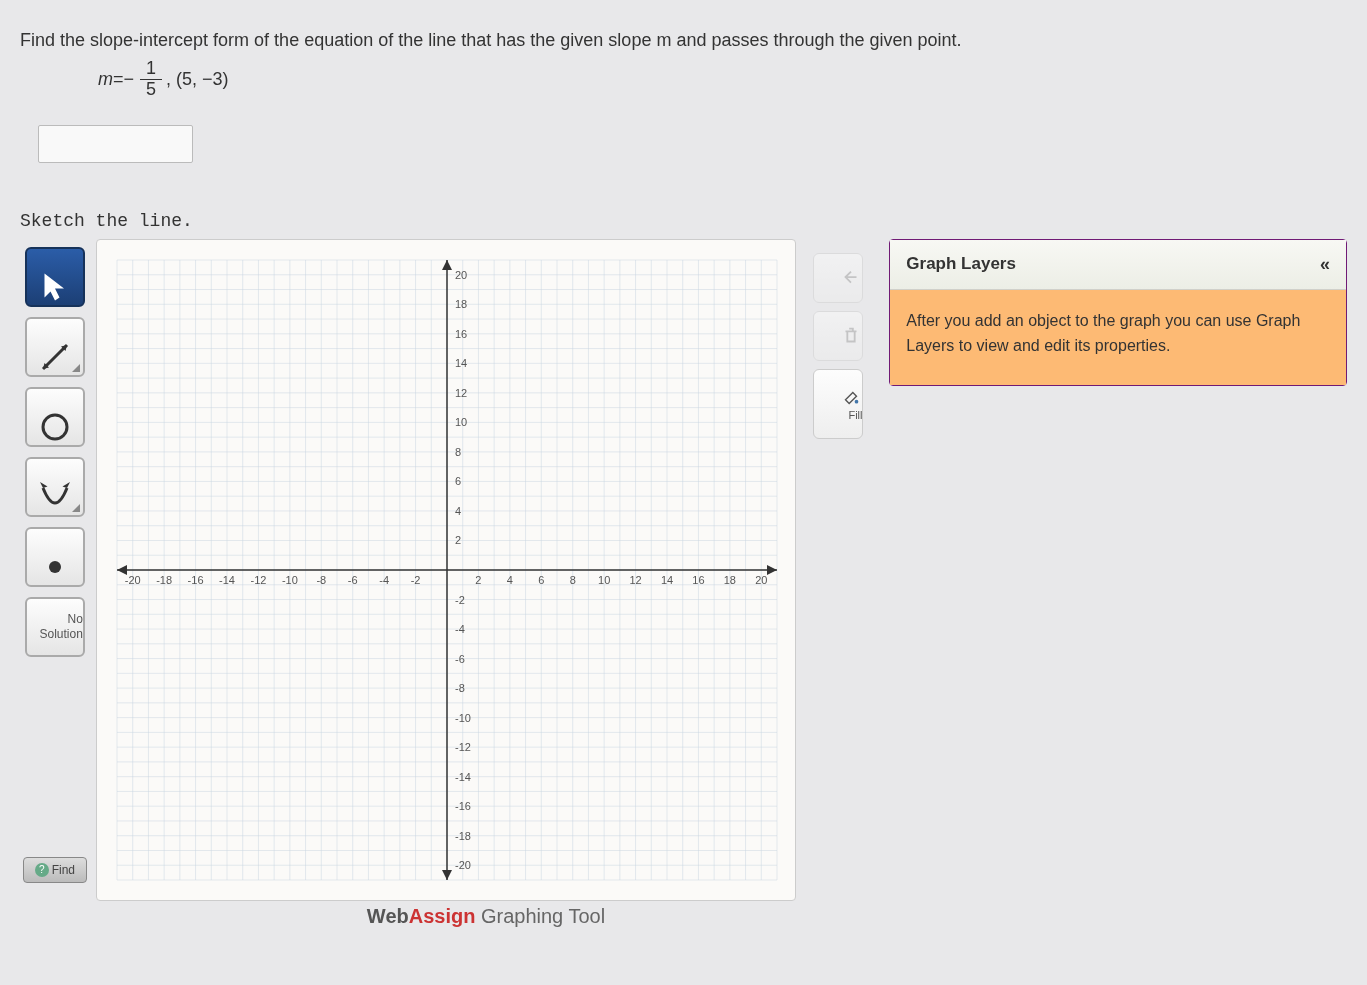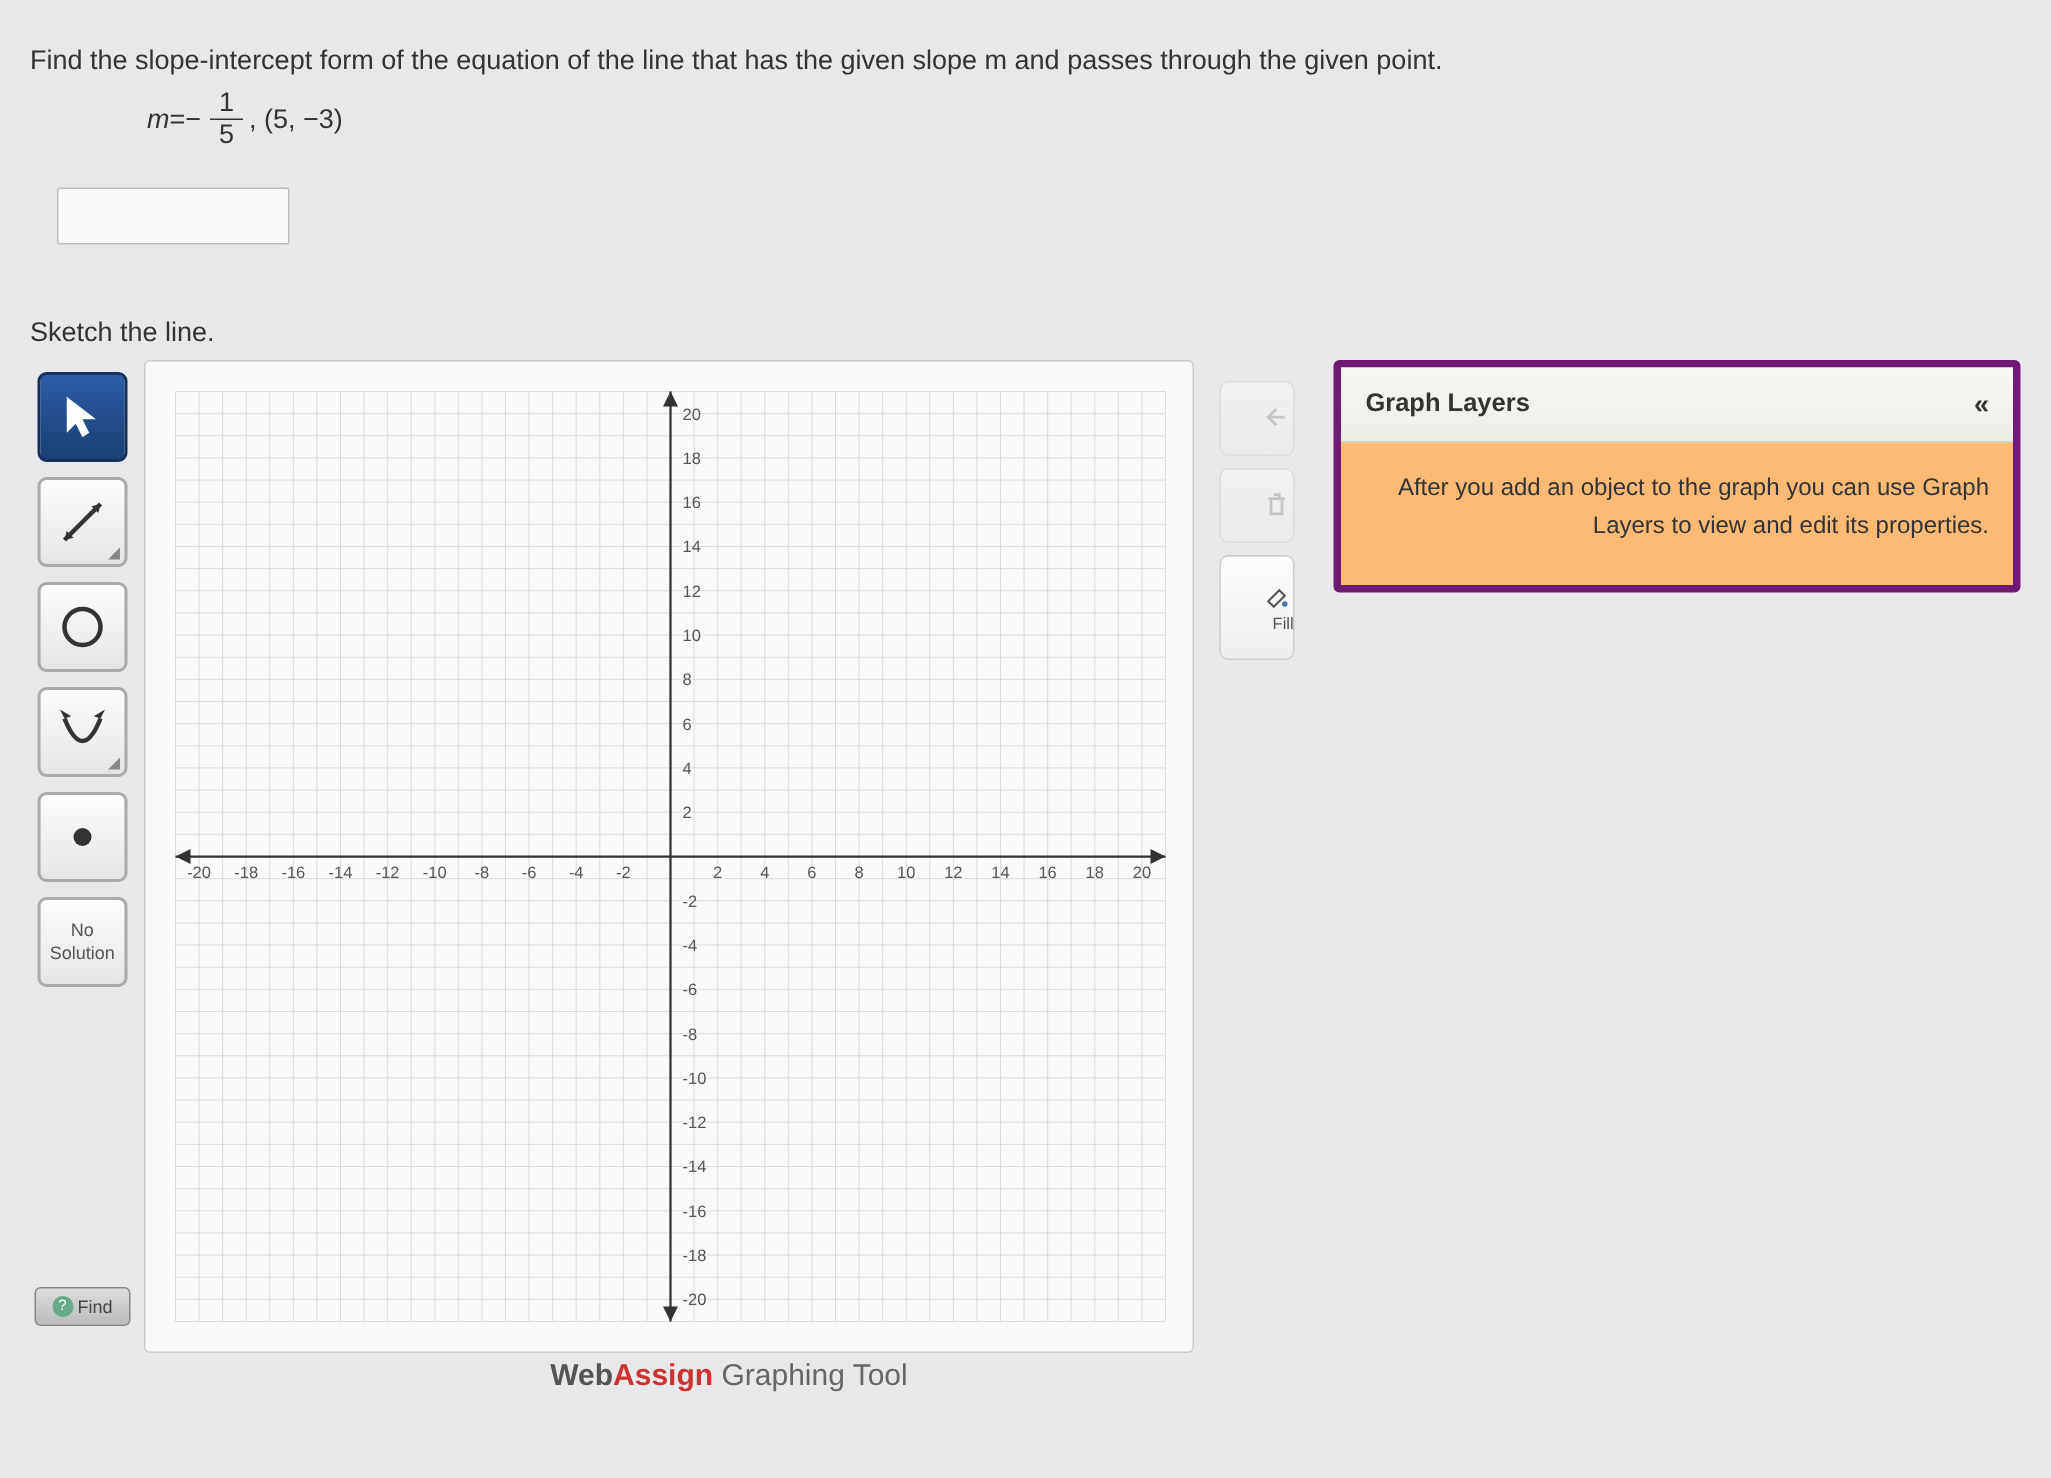--- a/index.html
+++ b/index.html
@@ -38,20 +38,21 @@
   width: 155px;
   height: 38px;
   border: 1px solid #bbb;
   background: #f9f9f9;
   border-radius: 2px;
 }
 .sketch-label {
   margin-top: 48px;
   font-size: 18px;
   color: #333;
+  font-family: Liberation Mono, monospace;
 }
 .graph-container {
   display: flex;
   margin-top: 8px;
   align-items: flex-start;
 }
 .toolbar {
   width: 70px;
   display: flex;
   flex-direction: column;
@@ -59,21 +60,21 @@
   gap: 10px;
   padding-top: 8px;
 }
 .tool-btn {
   width: 60px;
   height: 60px;
   border: 2px solid #aaa;
   background: linear-gradient(#fdfdfd, #e5e5e5);
   border-radius: 6px;
   display: flex;
-  align-items: center;
+  align-items: flex-end;
   justify-content: center;
   position: relative;
   cursor: pointer;
 }
 .tool-btn.active {
   background: linear-gradient(#2b5da8, #1c3f75);
   border-color: #16325a;
 }
 .tool-btn svg { width: 36px; height: 36px; }
 .corner-tri {
@@ -140,25 +141,24 @@
   align-items: flex-end; justify-content: center;
   font-size: 11px;
   color: #555;
   cursor: pointer;
 }
 .side-btn.disabled { opacity: 0.45; cursor: default; }
 .fill-btn { height: 70px; }
 .layers-panel {
   margin-left: 16px;
   width: 460px;
-  border: 5px solid #701a75;
+  border: 1px solid #701a75;
   border-radius: 4px;
   background: #f4f4f0;
   padding: 0;
-  text-align: right;
 }
 .layers-header {
   padding: 14px 16px;
   font-size: 17px;
   font-weight: bold;
   background: linear-gradient(#f8f8f4, #eceee6);
   border-bottom: 1px solid #d0d0ca;
   display: flex;
   justify-content: space-between;
   align-items: center;

